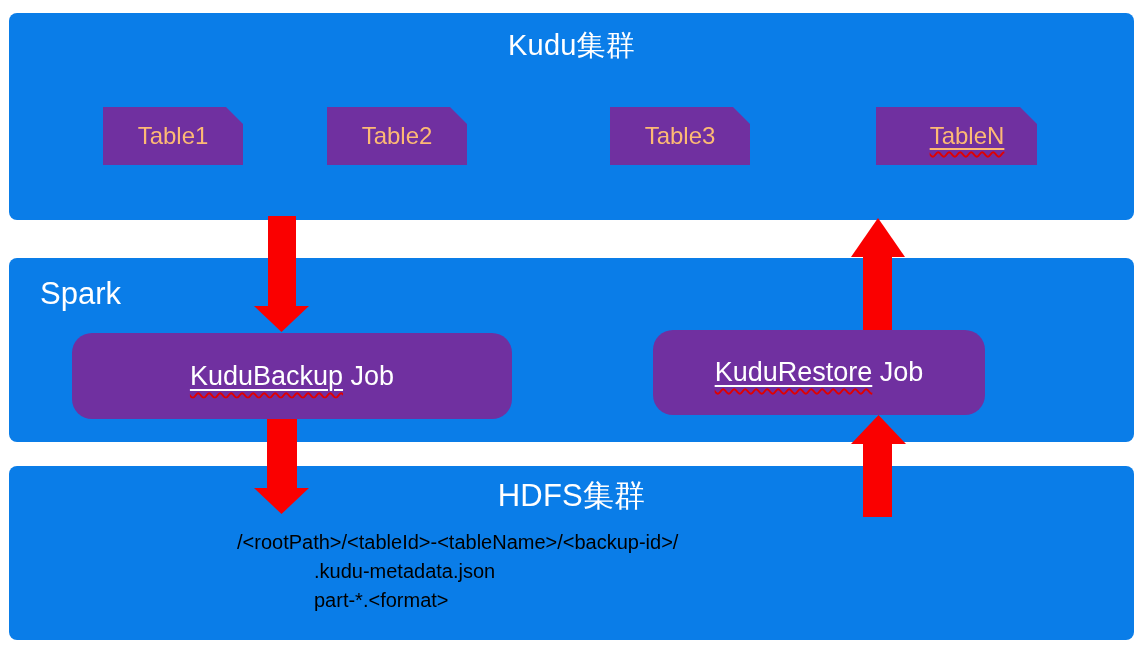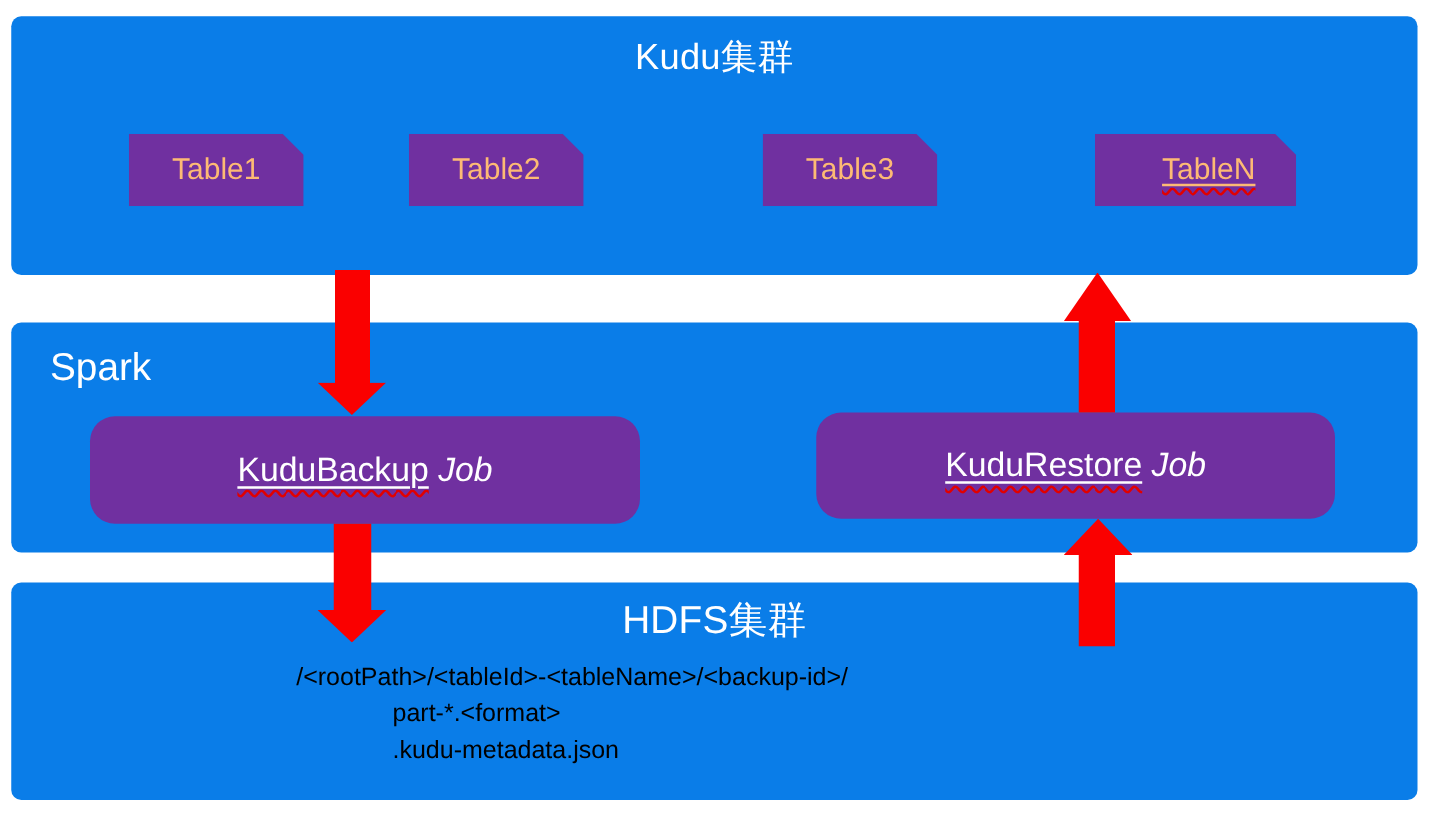--- a/index.html
+++ b/index.html
@@ -31,30 +31,30 @@
   #table-1{left:94px;}
   #table-2{left:318px;}
   #table-3{left:601px;}
   #table-n{left:867px;padding-left:21px;}
   .job-box{
     position:absolute;background:#7030a0;border-radius:20px;
     display:flex;align-items:center;justify-content:center;
     color:#ffffff;font-size:27px;
   }
   #backup-job{left:63px;top:75px;width:440px;height:86px;}
-  #restore-job{left:644px;top:72px;width:415px;height:85px;}
+  #restore-job{left:644px;top:72px;width:332px;height:85px;}
   
   .u{
     text-decoration:underline;text-decoration-thickness:1.5px;text-underline-offset:4px;
   }
   .wavy{
     text-decoration:underline wavy #e10000;text-decoration-thickness:1.5px;
     text-underline-offset:7px;
   }
-  .suffix{white-space:pre;font-style:italic;}
+  .suffix{white-space:pre;}
   #hdfs-paths{
     position:absolute;left:228px;top:62px;color:#000000;font-size:20px;line-height:29px;
   }
   #hdfs-paths .indent{padding-left:77px;}
   .arrow-part{position:absolute;background:#fa0000;}
   .head-down{clip-path:polygon(0 0,100% 0,50% 100%);}
   .head-up{clip-path:polygon(50% 0,100% 100%,0 100%);}
   
   #a1-shaft{left:268px;top:216px;width:28px;height:91px;}
   #a1-head{left:254px;top:306px;width:55px;height:26px;}
@@ -98,22 +98,22 @@
     <div class="job-box" id="restore-job">
       <span class="u"><span class="wavy">KuduRestore</span></span>
         <span class="suffix"> Job</span>
     </div>
   </div>
 
   <div class="section" id="hdfs-section">
     <div class="section-title-center" id="hdfs-title">HDFS集群</div>
     <div id="hdfs-paths">
       <div>/&lt;rootPath&gt;/&lt;tableId&gt;-&lt;tableName&gt;/&lt;backup-id&gt;/</div>
+      <div class="indent">.kudu-metadata.json</div>
       <div class="indent">part-*.&lt;format&gt;</div>
-      <div class="indent">.kudu-metadata.json</div>
     </div>
   </div>
 
   <div>
     <div class="arrow-part" id="a1-shaft"></div>
     <div class="arrow-part head-down" id="a1-head"></div>
   </div>
 
   <div>
     <div class="arrow-part" id="a2-shaft"></div>

